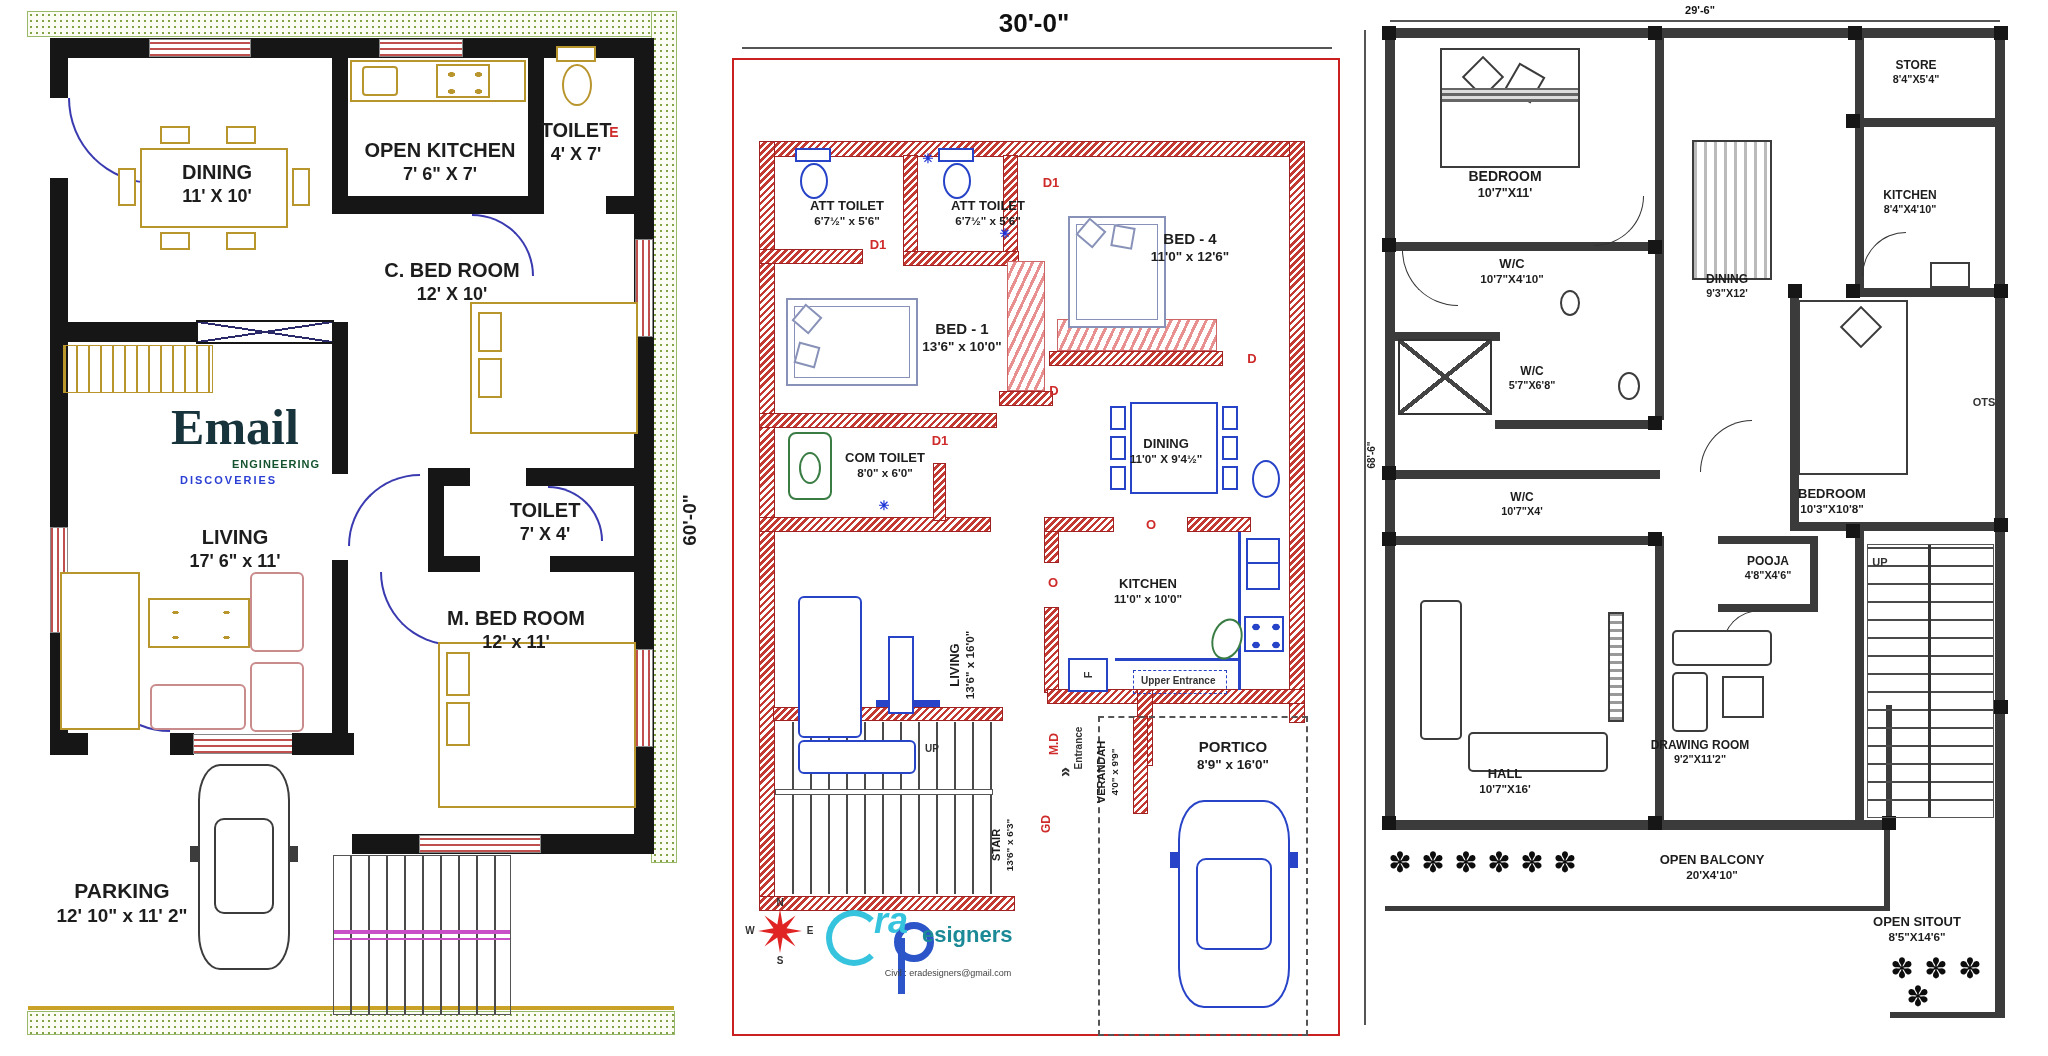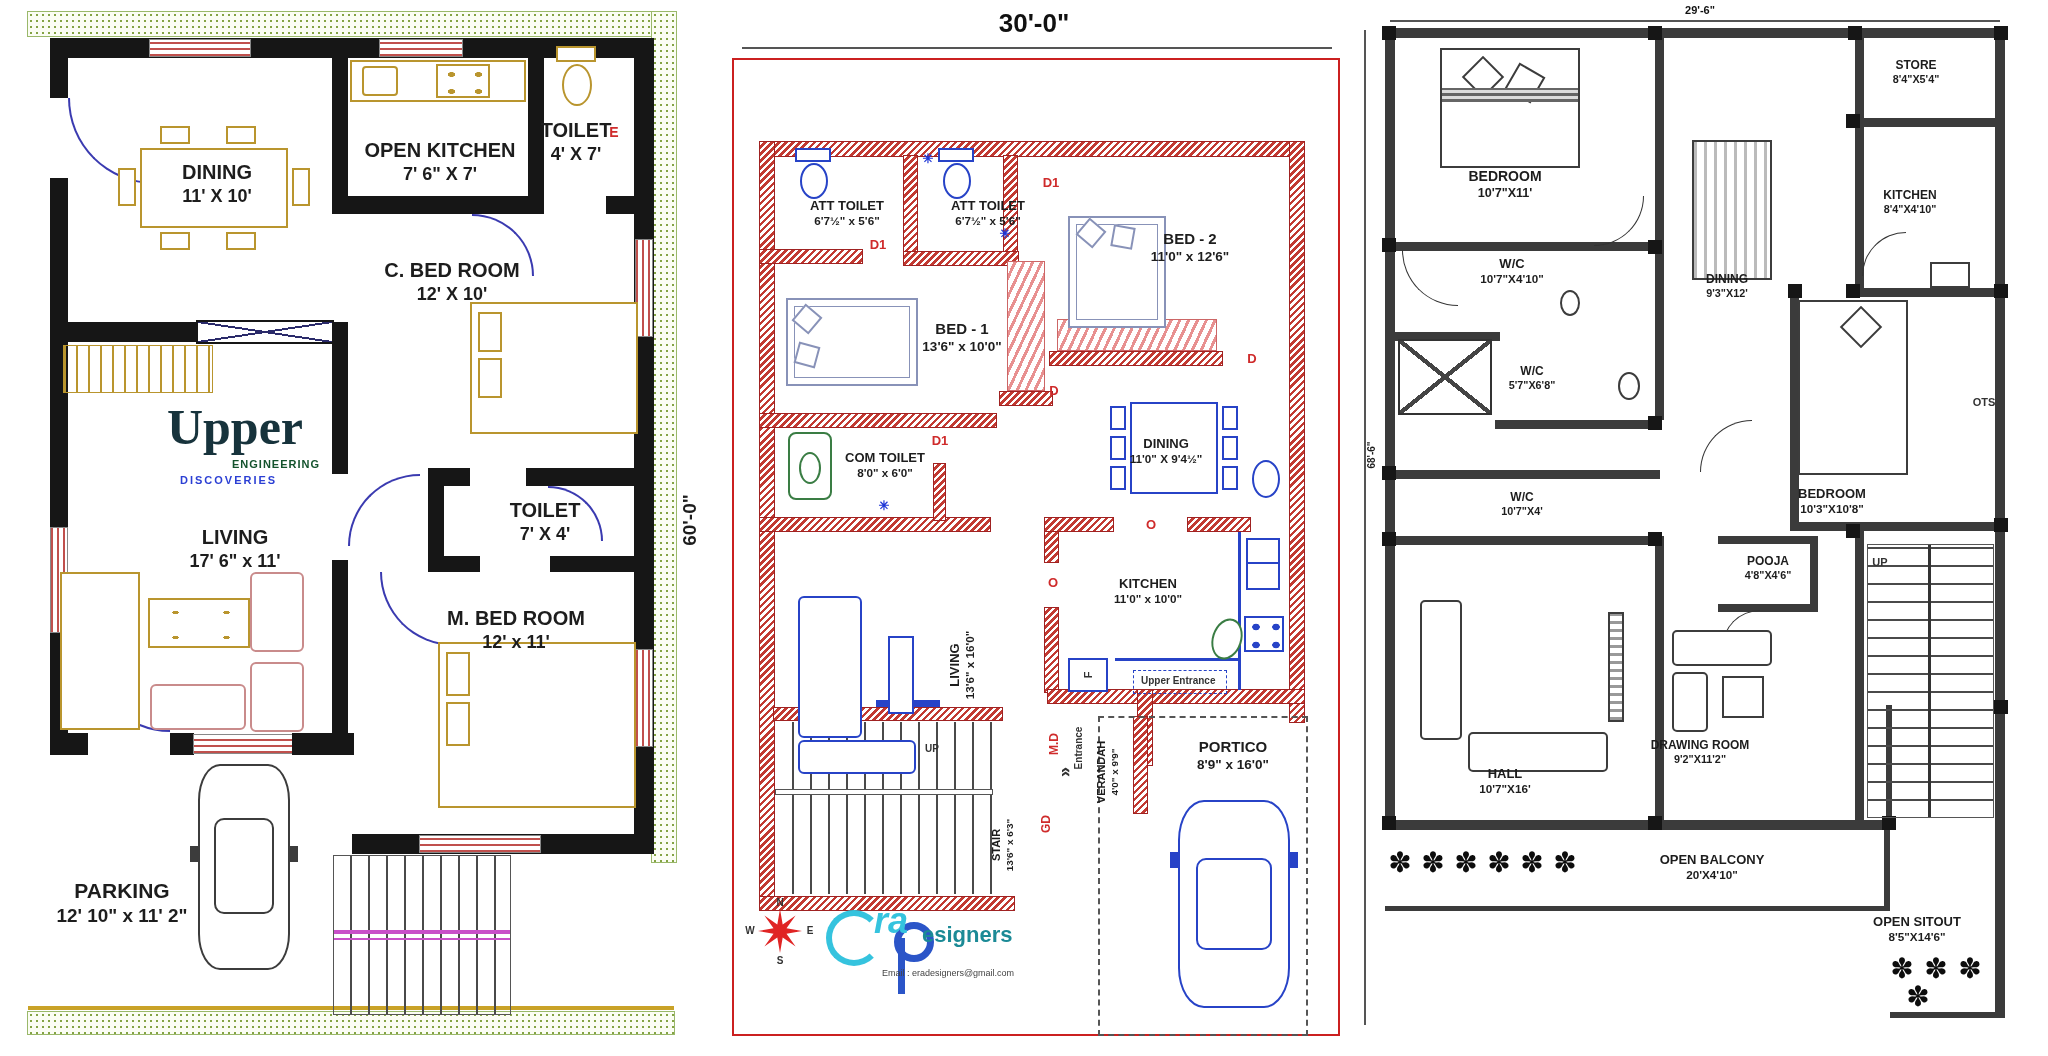--- a/index.html
+++ b/index.html
@@ -157,21 +157,21 @@
       <div class="d2">12' x 11'</div>
   </div>
   <div class="lbl" style="left:122px;top:878px;font-size:21px;">
     <div>PARKING</div>
       <div class="d2">12' 10" x 11' 2"</div>
   </div>
   <div class="mark" style="left:614px;top:132px;font-size:14px;">E</div>
 
   <div>
     <div class="abs" style="left:150px;top:398px;width:170px;text-align:center;font-family:'Liberation Serif',serif;font-weight:700;font-size:50px;color:#17333c;">
-      <span>Upper</span>
+      <span>Email</span>
     </div>
     <div class="abs" style="left:232px;top:458px;font-size:11px;font-weight:700;color:#14532d;letter-spacing:1px;">ENGINEERING</div>
     <div class="abs" style="left:180px;top:474px;font-size:11px;font-weight:700;color:#2b3fd4;letter-spacing:2px;">DISCOVERIES</div>
   </div>
 
   <div class="lbl rot" style="left:690px;top:520px;font-size:19px;">
     <div>60'-0"</div>
   </div>
 
   <div class="abs" style="left:732px;top:58px;width:604px;height:974px;border:2.5px solid #cb2020;"></div>
@@ -249,21 +249,21 @@
 
   <div class="lbl" style="left:847px;top:198px;font-size:13px;">
     <div>ATT TOILET</div>
       <div class="d2">6'7½" x 5'6"</div>
   </div>
   <div class="lbl" style="left:988px;top:198px;font-size:13px;">
     <div>ATT TOILET</div>
       <div class="d2">6'7½" x 5'6"</div>
   </div>
   <div class="lbl" style="left:1190px;top:230px;font-size:15px;">
-    <div>BED - 2</div>
+    <div>BED - 4</div>
       <div class="d2">11'0" x 12'6"</div>
   </div>
   <div class="lbl" style="left:962px;top:320px;font-size:15px;">
     <div>BED - 1</div>
       <div class="d2">13'6" x 10'0"</div>
   </div>
   <div class="lbl" style="left:885px;top:450px;font-size:13px;">
     <div>COM TOILET</div>
       <div class="d2">8'0" x 6'0"</div>
   </div>
@@ -318,21 +318,21 @@
     <div class="mark mkb" style="left:780px;top:960px;font-size:10px;">S</div>
     <div class="mark mkb" style="left:750px;top:930px;font-size:10px;">W</div>
   </div>
 
   <div>
     <div class="abs" style="left:826px;top:910px;width:44px;height:44px;border:6px solid #35c3de;border-radius:50%;border-right-color:transparent;"></div>
     <div class="abs" style="left:898px;top:938px;width:7px;height:56px;background:#2b55c8;"></div>
     <div class="abs" style="left:894px;top:922px;width:26px;height:26px;border:7px solid #2b55c8;border-radius:50%;"></div>
     <div class="abs" style="left:874px;top:900px;font-size:36px;font-weight:700;font-style:italic;color:#35c3de;">ra</div>
     <div class="abs" style="left:922px;top:922px;font-size:22px;font-weight:600;color:#1b8a96;">esigners</div>
-    <div class="lbl" style="left:948px;top:968px;font-size:9px;font-weight:400;color:#444;">Email : eradesigners@gmail.com</div>
+    <div class="lbl" style="left:948px;top:968px;font-size:9px;font-weight:400;color:#444;">Civil : eradesigners@gmail.com</div>
   </div>
 
   <div class="dim" style="left:1700px;top:4px;font-size:11px;">29'-6"</div>
   <div class="dline" style="left:1390px;top:20px;width:610px;height:1.5px;"></div>
   <div class="lbl rot" style="left:1372px;top:455px;font-size:10px;">
     <div>68'-6"</div>
   </div>
   <div class="dline" style="left:1364px;top:30px;width:1.5px;height:995px;"></div>
 
   <div class="wg" style="left:1385px;top:28px;width:620px;height:10px;"></div>

